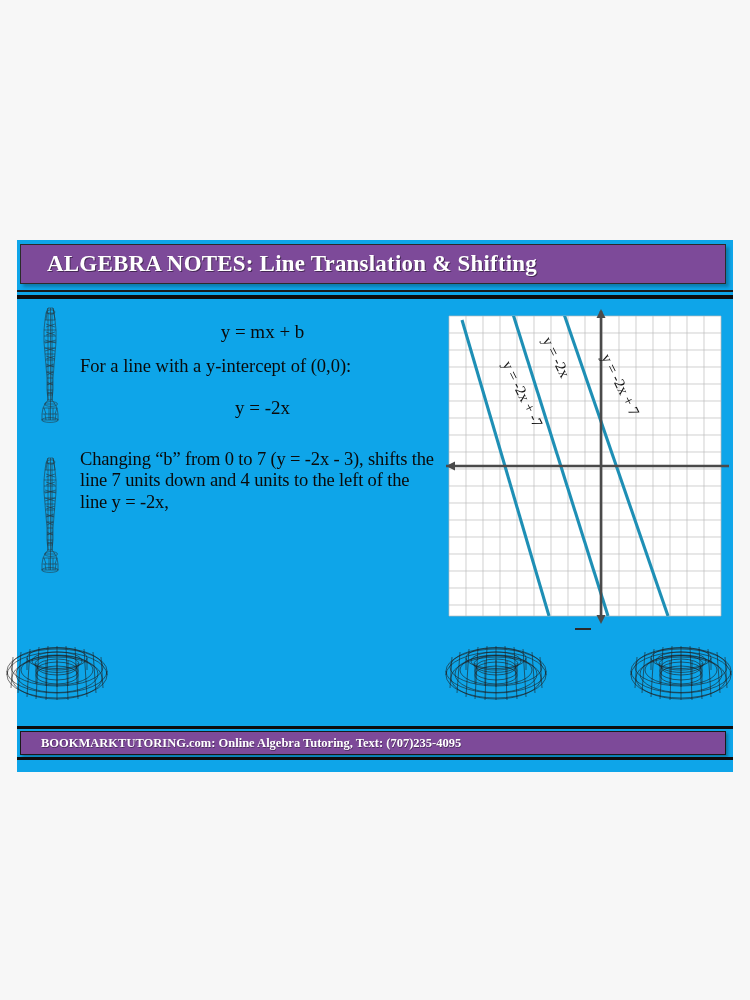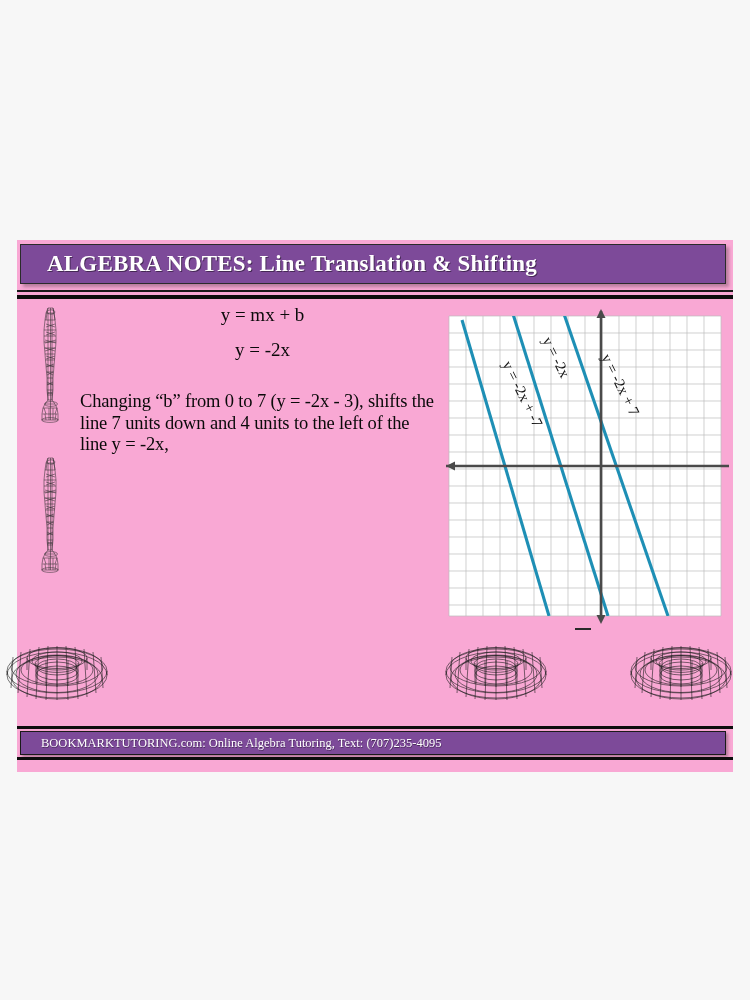--- a/index.html
+++ b/index.html
@@ -15,21 +15,21 @@
     overflow: hidden;
   }
 
   
   #poster {
     position: absolute;
     left: 17px;
     top: 240px;
     width: 716px;
     height: 532px;
-    background: #f9a8d4;
+    background: #0ea5e9;
   }
 
   
   #header-banner {
     position: absolute;
     left: 3px;
     top: 4px;
     width: 706px;
     height: 40px;
     background: #7d4a99;
@@ -96,21 +96,21 @@
     font-size: 18.5px;
     line-height: 21.5px;
     margin: 0 0 0 0;
     text-align: left;
   }
   .para.tight { letter-spacing: -0.15px; }
   .equation {
     font-size: 19px;
     line-height: 22px;
     text-align: center;
-    margin: 2px 0 13px 0;
+    margin: 19px 0 13px 0;
     padding-left: 10px;
   }
   .gap-md { height: 17px; }
 
   
   #graph-wrap {
     position: absolute;
     left: 427px;
     top: 0px;
     width: 285px;
@@ -138,21 +138,21 @@
     background: #7d4a99;
     border: 1px solid #1a1a1a;
     box-sizing: border-box;
     display: flex;
     align-items: center;
     box-shadow: 2px 2px 3px rgba(0,0,0,0.3);
   }
   #footer-text {
     color: #ffffff;
     font-family: "Liberation Serif", "DejaVu Serif", serif;
-    font-weight: normal;
+    font-weight: bold;
     font-size: 12.5px;
     padding-left: 20px;
     white-space: nowrap;
     text-shadow: 0.5px 0.5px 0 rgba(0,0,0,0.4);
   }
   #footer-rule {
     position: absolute;
     left: 0px;
     top: 486px;
     width: 716px;
@@ -214,20 +214,21 @@
           <path d="M13 104 L15 110 M26 104 L24 110 M14 110 L15 116 M25 110 L24 116 M18 104 L18 116 M22 104 L22 116"></path>
           <ellipse cx="20" cy="8" rx="4" ry="2.2"></ellipse>
           <ellipse cx="20" cy="100" rx="6.5" ry="2.4"></ellipse>
           <ellipse cx="19" cy="116" rx="8.3" ry="2.4"></ellipse>
         </g>
       </svg>
     </div>
 
     <div id="text-block">
       <div class="equation">y = mx + b</div>
+      <p class="para">For a line with a y-intercept of (0,0):</p>
       <div class="equation">y = -2x</div>
       <div class="gap-md"></div>
       <p class="para tight">Changing “b” from 0 to 7 (y = -2x - 3), shifts the line 7 units down and 4 units to the left of the line y = -2x,</p>
     </div>
 
     <div id="graph-wrap">
       <svg id="graph-svg" width="285" height="330" viewBox="0 0 285 330" xmlns="http://www.w3.org/2000/svg">
         <defs>
           <clipPath id="plotclip">
             <rect x="5" y="14" width="272" height="300"></rect>

